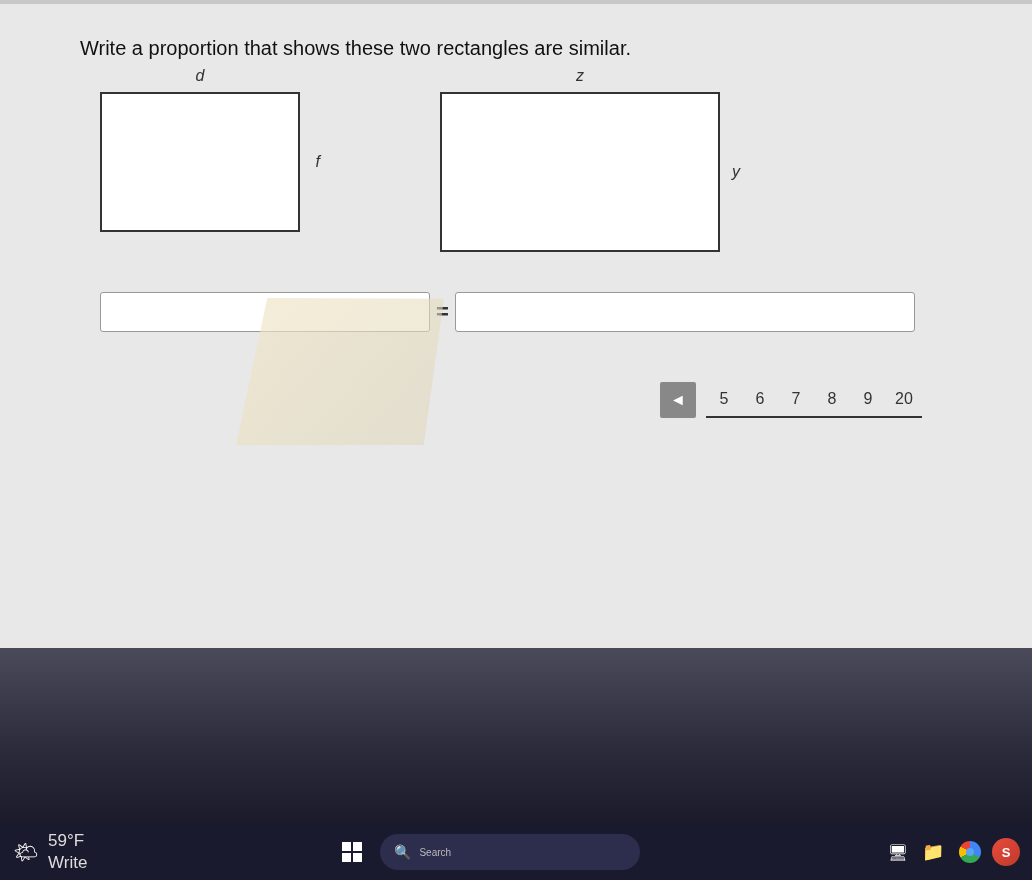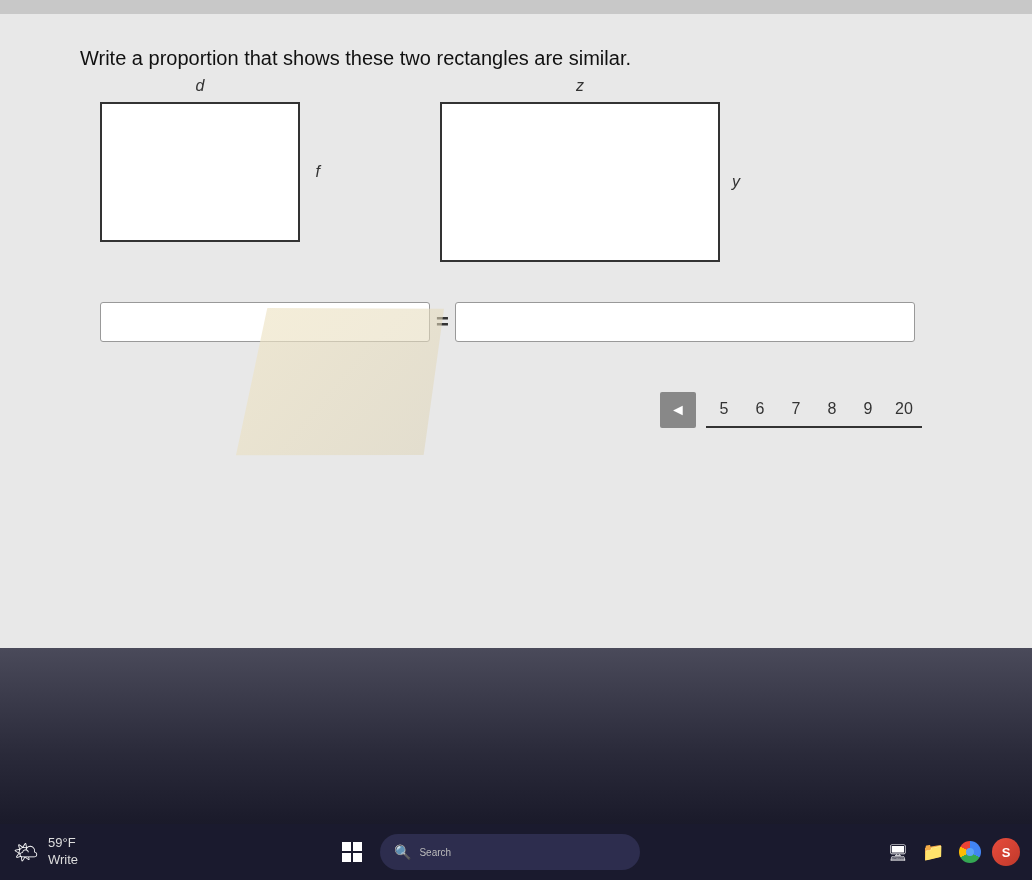--- a/index.html
+++ b/index.html
@@ -9,21 +9,21 @@
       height: 880px;
       background: #c8c8c8;
       font-family: 'Segoe UI', Arial, sans-serif;
       overflow: hidden;
       position: relative;
     }
 
     
     .main-content {
       position: absolute;
-      top: 14px;
+      top: 4px;
       left: 0;
       width: 1032px;
       height: 648px;
       background: #e8e8e8;
       padding: 30px 80px;
     }
 
     .question-text {
       font-size: 20px;
       color: #111;
@@ -178,21 +178,21 @@
     .weather-icon {
       width: 28px;
       height: 28px;
       display: flex;
       align-items: center;
       justify-content: center;
       font-size: 20px;
     }
 
     .weather-text {
-      font-size: 13px;
+      font-size: 17px;
       color: #ddd;
       line-height: 1.3;
     }
 
     .taskbar-center {
       flex: 1;
       display: flex;
       align-items: center;
       justify-content: center;
       gap: 12px;

